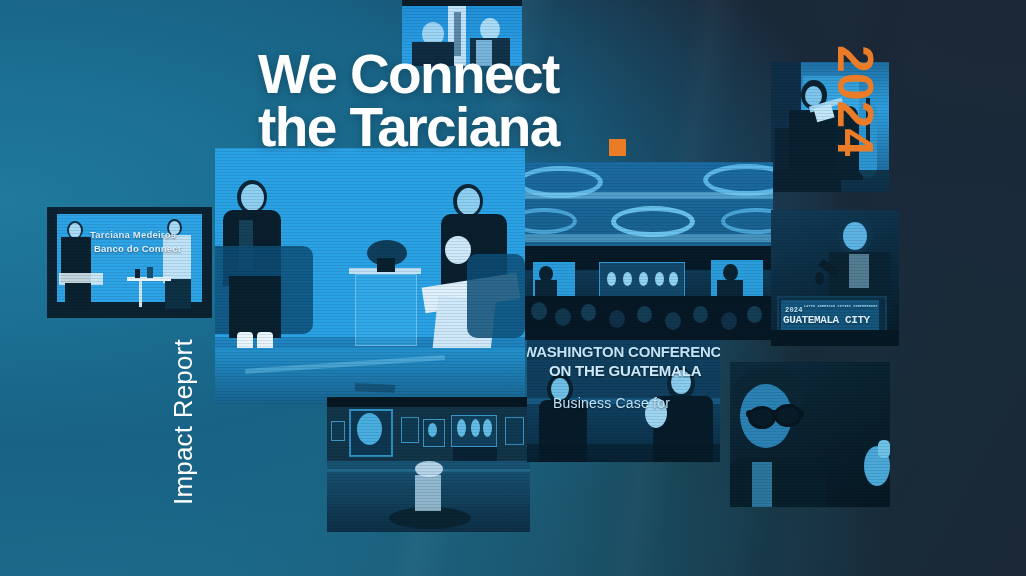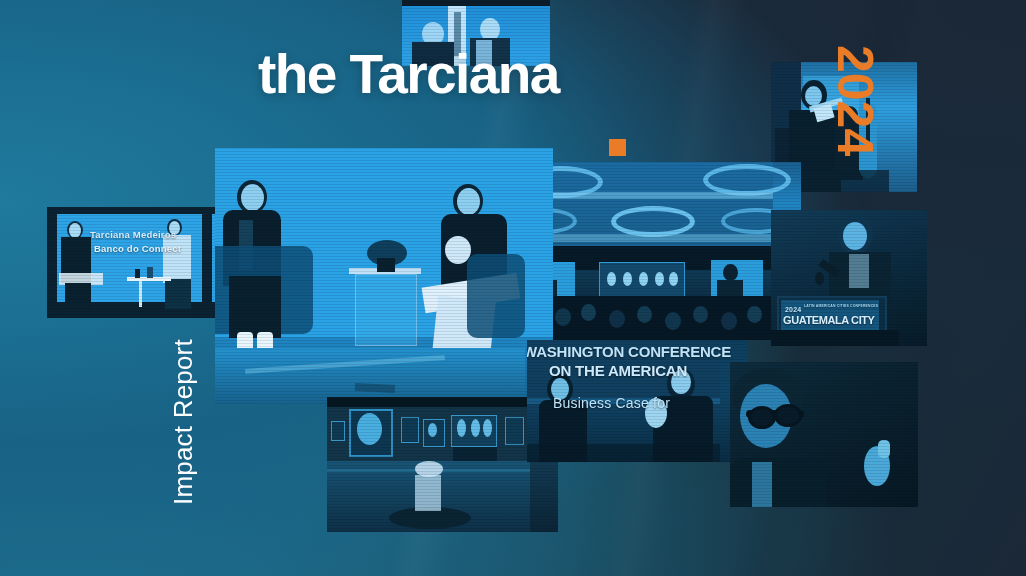--- a/index.html
+++ b/index.html
@@ -28,21 +28,20 @@
       linear-gradient(99deg,  rgba(255,255,255,0.00) 62%, rgba(255,255,255,0.022) 64%, rgba(255,255,255,0.00) 67%),
       linear-gradient(103deg, rgba(0,0,0,0.00) 74%, rgba(0,0,0,0.05) 77%, rgba(0,0,0,0.00) 80%);
     pointer-events: none;
   }
 
   
   .photo {
     position: absolute;
     overflow: hidden;
     background-color: #0d2436;
-    padding-left: 28px;
   }
   .photo .scene { position: absolute; inset: 0; }
   .photo .scanlines {
     position: absolute; inset: 0;
     background: repeating-linear-gradient(
       0deg, rgba(0,0,0,0.10) 0px, rgba(0,0,0,0.10) 1px,
       rgba(255,255,255,0.0) 1px, rgba(255,255,255,0.0) 3px);
     pointer-events: none;
   }
   .cap {
@@ -186,21 +185,21 @@
       <div class="blob" style="left:84px;top:148px;width:16px;height:18px;background:#0f3048;"></div>
       <div class="blob" style="left:112px;top:144px;width:15px;height:17px;background:#143d56;"></div>
       <div class="blob" style="left:140px;top:150px;width:16px;height:18px;background:#10374e;"></div>
       <div class="blob" style="left:168px;top:144px;width:15px;height:17px;background:#123a52;"></div>
       <div class="blob" style="left:196px;top:150px;width:16px;height:18px;background:#0f3048;"></div>
       <div class="blob" style="left:222px;top:144px;width:15px;height:17px;background:#143d56;"></div>
     </div>
     <div class="scanlines"></div>
   </div>
 
-  <div class="photo" style="left:771px; top:210px; width:128px; height:136px; z-index:7;">
+  <div class="photo" style="left:771px; top:210px; width:128px; height:136px; z-index:7;font-family:Liberation Mono, monospace;">
     <div class="scene" style="background:linear-gradient(160deg,#123c58 0%,#0c2d43 45%,#071b28 100%);">
       <div class="blob" style="left:66px;top:4px;width:36px;height:40px;background:#0e3650;"></div>
       <div class="blob" style="left:72px;top:12px;width:24px;height:28px;background:#5cb4e4;"></div>
       <div class="bar" style="left:58px;top:42px;width:62px;height:58px;background:#0a2433;"></div>
       <div class="bar" style="left:78px;top:44px;width:20px;height:34px;background:#9bd6f2;opacity:.5;"></div>
       <div class="bar" style="left:48px;top:54px;width:20px;height:8px;background:#0a1f2c;transform:rotate(35deg);"></div>
       <div class="blob" style="left:44px;top:62px;width:9px;height:13px;background:#0a1f2c;"></div>
 
       <div class="bar" style="left:6px;top:86px;width:106px;height:40px;background:#0c2e45;border:2px solid #133f5c;"></div>
       <div class="bar" style="left:10px;top:90px;width:98px;height:32px;background:#14567e;"></div>
@@ -276,21 +275,21 @@
       <div class="blob" style="left:24px;top:38px;width:18px;height:22px;background:#6fbfe6;"></div>
       <div class="bar" style="left:12px;top:60px;width:48px;height:62px;background:#071c2a;border-radius:8px 8px 0 0;"></div>
       <div class="blob" style="left:140px;top:28px;width:28px;height:32px;background:#09263a;"></div>
       <div class="blob" style="left:144px;top:30px;width:20px;height:24px;background:#8acdee;"></div>
       <div class="bar" style="left:126px;top:56px;width:60px;height:66px;background:#071c2a;border-radius:8px 8px 0 0;"></div>
       <div class="blob" style="left:118px;top:58px;width:22px;height:30px;background:#9ed6f2;"></div>
       <div class="bar" style="left:0;top:104px;width:193px;height:18px;background:#061a27;opacity:.55;"></div>
     </div>
     <div class="scanlines"></div>
     <div class="cap" style="left:-4px; top:3px; font-size:15px; color:#bfe3f8; letter-spacing:-0.2px;">WASHINGTON CONFERENCE</div>
-    <div class="cap" style="left:22px; top:22px; font-size:15px; color:#cde9fa; letter-spacing:-0.2px;">ON THE AMERICAN</div>
+    <div class="cap" style="left:22px; top:22px; font-size:15px; color:#cde9fa; letter-spacing:-0.2px;">ON THE GUATEMALA</div>
     <div class="cap" style="left:26px; top:55px; font-size:14px; font-weight:400; color:#bfe3f8;">Business Case for</div>
   </div>
 
   <div class="photo" style="left:327px; top:397px; width:203px; height:135px; z-index:8;">
     <div class="scene" style="background:linear-gradient(180deg,#0e2d42 0%,#123a52 48%,#0b2537 100%);">
       <div class="bar" style="left:0;top:0;width:203px;height:10px;background:#061721;"></div>
       <div class="bar" style="left:0;top:10px;width:203px;height:54px;background:#123549;"></div>
 
       <div class="bar" style="left:22px;top:12px;width:40px;height:44px;background:#0d3751;border:2px solid #2e8fc4;"></div>
       <div class="blob" style="left:30px;top:16px;width:25px;height:32px;background:#49aee0;"></div>
@@ -326,20 +325,21 @@
       <div class="bar" style="left:22px;top:100px;width:20px;height:45px;background:#3c9bcd;opacity:.7;"></div>
       <div class="blob" style="left:134px;top:84px;width:26px;height:40px;background:#4aa9d9;"></div>
       <div class="bar" style="left:148px;top:78px;width:12px;height:18px;background:#6dc3e8;border-radius:5px;"></div>
     </div>
     <div class="scanlines"></div>
   </div>
 
   <div class="bg-sheen"></div>
 
   <div id="headline">
+    <span class="l1">We Connect</span>
     <span class="l2">the Tarciana</span>
   </div>
 
   <div id="orange-dot"></div>
 
   <div id="year">2024</div>
 
   <div id="impact-report">Impact Report</div>
 
 </div>

